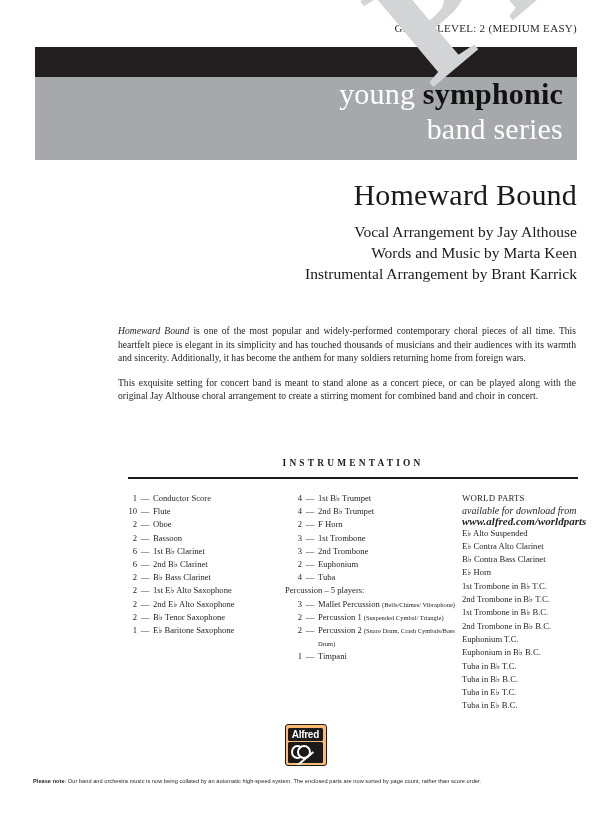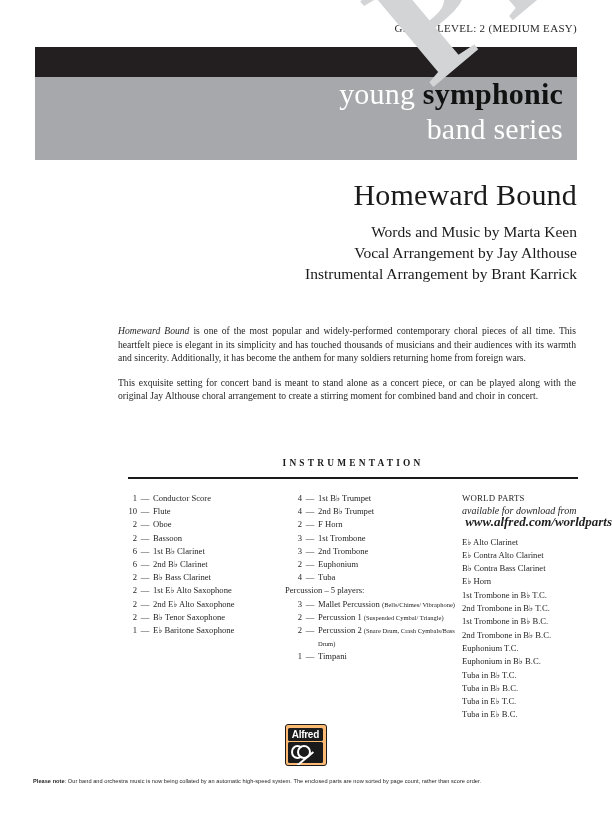--- a/index.html
+++ b/index.html
@@ -202,27 +202,25 @@
   }
   .wp-sub {
     font-family: "Liberation Serif", serif;
     font-size: 10px;
     font-style: italic;
     line-height: 11px;
     color: #1f1f1f;
   }
   .wp-url {
     font-family: "Liberation Serif", serif;
-    font-size: 13px;
+    font-size: 11px;
     font-style: italic;
     font-weight: bold;
     line-height: 11px;
     color: #1f1f1f;
-    margin-bottom: 9px;
-    text-align: right;
   }
   .wp-item {
     font-family: "Liberation Serif", serif;
     font-size: 8.6px;
     line-height: 13.3px;
     color: #1f1f1f;
   }
 
   
   .logo {
@@ -324,22 +322,22 @@
     <div class="banner-gray">
       <div class="banner-text">
         <div class="series-line1"><span>young </span><b>symphonic</b></div>
         <div class="series-line2">band series</div>
       </div>
     </div>
   </div>
 
   <div class="title-block">
     <div class="work-title">Homeward Bound</div>
+    <div class="credit">Vocal Arrangement by Jay Althouse</div>
     <div class="credit">Words and Music by Marta Keen</div>
-    <div class="credit">Vocal Arrangement by Jay Althouse</div>
     <div class="credit">Instrumental Arrangement by Brant Karrick</div>
   </div>
 
   <div class="desc">
     <p><i>Homeward Bound</i><span> is one of the most popular and widely-performed contemporary choral pieces of all time. This heartfelt piece is elegant in its simplicity and has touched thousands of musicians and their audiences with its warmth and sincerity. Additionally, it has become the anthem for many soldiers returning home from foreign wars.</span></p>
     <p>This exquisite setting for concert band is meant to stand alone as a concert piece, or can be played along with the original Jay Althouse choral arrangement to create a stirring moment for combined band and choir in concert.</p>
   </div>
 
   <div class="instr-heading">INSTRUMENTATION</div>
   <div class="instr-rule"></div>
@@ -458,21 +456,21 @@
           <span class="inst-qty">1</span>
           <span class="inst-dash">—</span>
           <span class="inst-name"><span>Timpani</span></span>
         </div>
       </div>
     <div class="col col-3">
       <div class="wp-title">WORLD PARTS</div>
       <div class="wp-sub">available for download from</div>
       <div class="wp-url">www.alfred.com/worldparts</div>
       <div id="wpitems">
-          <div class="wp-item">E♭ Alto Clarinet</div>
+          <div class="wp-item">E♭ Alto Suspended</div>
           <div class="wp-item">E♭ Contra Alto Clarinet</div>
           <div class="wp-item">B♭ Contra Bass Clarinet</div>
           <div class="wp-item">E♭ Horn</div>
           <div class="wp-item">1st Trombone in B♭ T.C.</div>
           <div class="wp-item">2nd Trombone in B♭ T.C.</div>
           <div class="wp-item">1st Trombone in B♭ B.C.</div>
           <div class="wp-item">2nd Trombone in B♭ B.C.</div>
           <div class="wp-item">Euphonium T.C.</div>
           <div class="wp-item">Euphonium in B♭ B.C.</div>
           <div class="wp-item">Tuba in B♭ T.C.</div>

